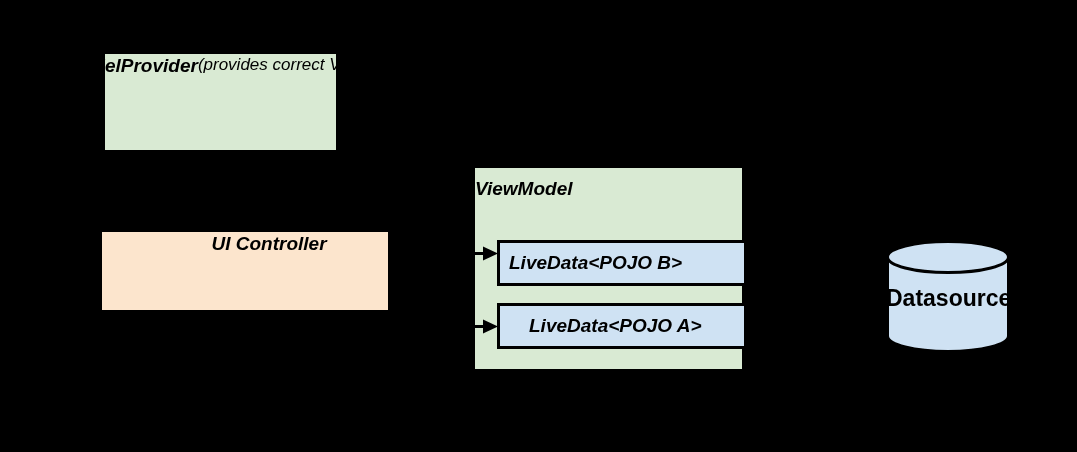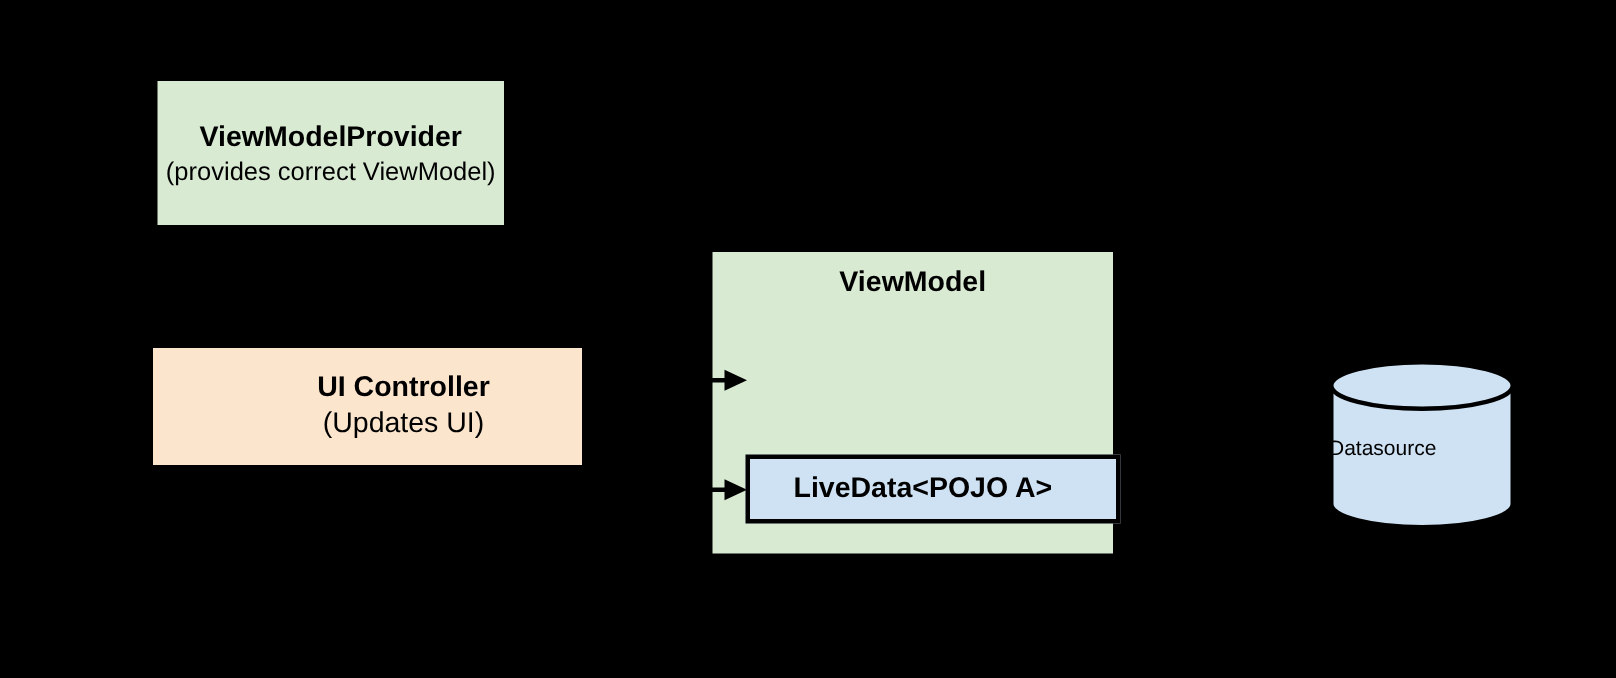--- a/index.html
+++ b/index.html
@@ -12,24 +12,23 @@
     width: 1077px;
     height: 452px;
     background: var(--canvas-bg, #000000);
     font-family: "Liberation Sans", "DejaVu Sans", sans-serif;
     color: var(--ink, #000000);
     overflow: hidden;
   }
   .node {
     position: absolute;
     display: flex;
-    flex-direction: column;
-    align-items: center;
     justify-content: center;
     text-align: center;
+    font-style: italic;
   }
   .fill-green  { background: var(--node-green,  #d9ead3); }
   .fill-orange { background: var(--node-orange, #fce5cd); padding-left: 48px; }
   .node-title {
     font-weight: bold;
     font-size: 19px;
     line-height: 24px;
     white-space: nowrap;
   }
   .subtitle-small {
@@ -95,42 +94,44 @@
     position: absolute;
     left: 886px; top: 240px; width: 124px; height: 114px;
   }
   .datasource svg { position: absolute; left: 0; top: 0; }
   .cyl-fill   { fill: var(--node-blue, #cfe2f3); }
   .cyl-stroke { stroke: var(--ink, #000000); stroke-width: 3; }
   .datasource-label {
     position: absolute;
     left: 0; top: 47px; width: 124px;
     text-align: left;
-    font-weight: normal;
-    font-size: 14px;
+    font-weight: bold;
+    font-size: 23px;
     line-height: 22px;
   }
 </style>
 </head>
 <body>
 
 <div class="canvas">
 
   <div class="node fill-green vmp-box">
     <div class="node-title">ViewModelProvider</div>
     <div class="subtitle-small">(provides correct ViewModel)</div>
   </div>
 
   <div class="node fill-orange uic-box">
     <div class="node-title">UI Controller</div>
-    <div class="subtitle-large">(Updates UI)</div>
   </div>
 
   <div class="node fill-green vm-box">
     <div class="node-title">ViewModel</div>
+    <div class="livedata livedata-b">
+      <span>LiveData&lt;POJO B&gt;</span>
+    </div>
     <div class="livedata livedata-a">
       <span>LiveData&lt;POJO A&gt;</span>
     </div>
   </div>
 
   <svg class="arrow arrow-b" viewBox="0 0 24 17" xmlns="http://www.w3.org/2000/svg">
     <line x1="0" y1="8.5" x2="11" y2="8.5"></line>
     <polygon points="9,1.5 9,15.5 24,8.5"></polygon>
   </svg>
   <svg class="arrow arrow-a" viewBox="0 0 24 17" xmlns="http://www.w3.org/2000/svg">

